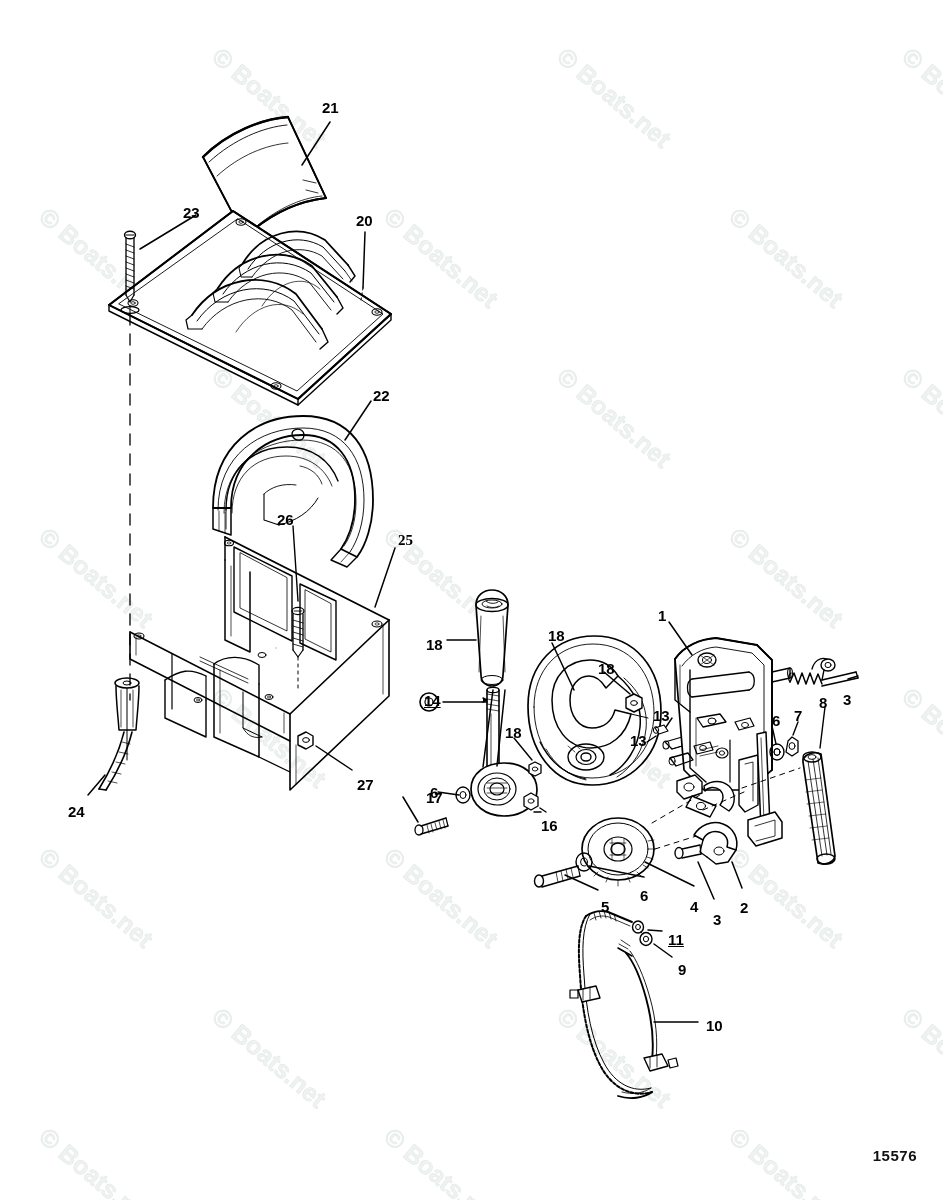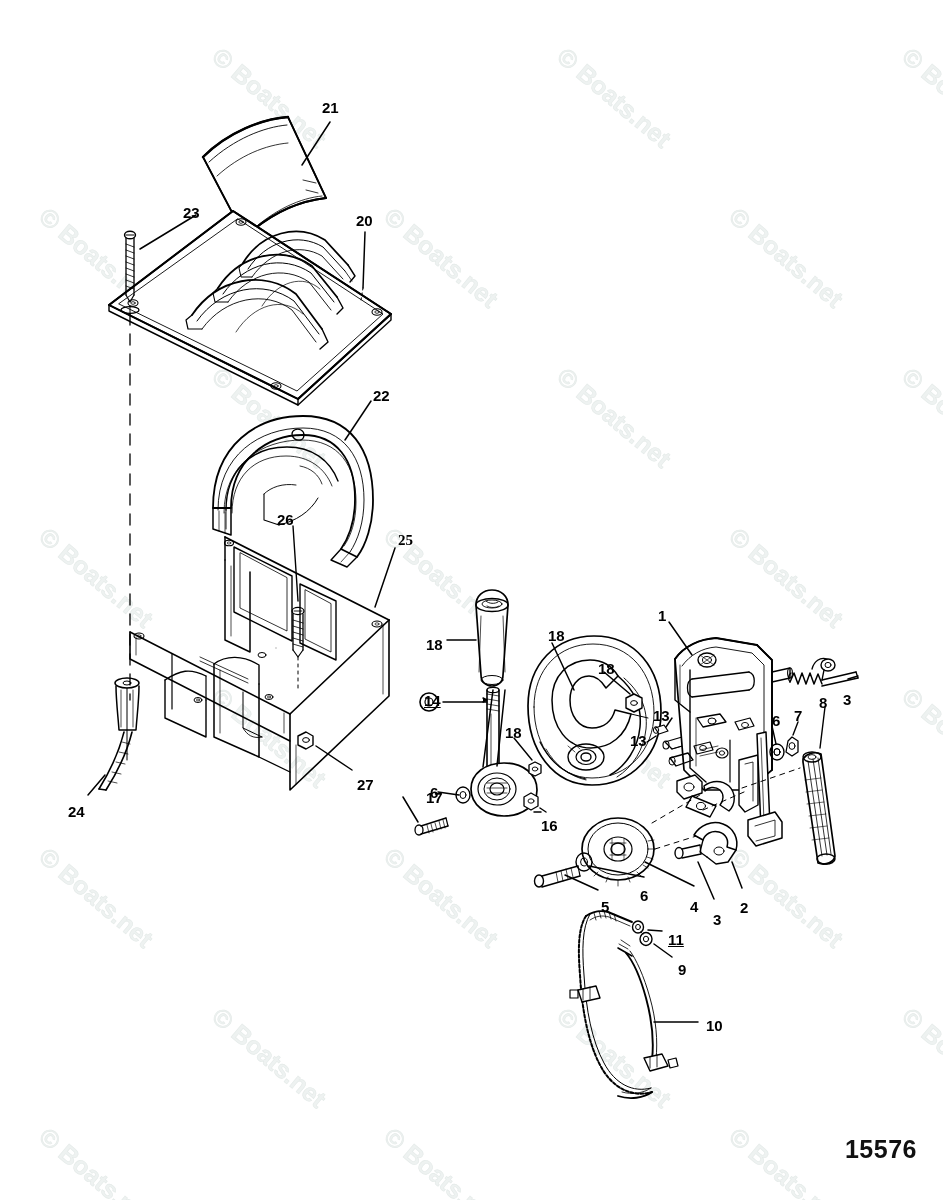--- a/index.html
+++ b/index.html
@@ -41,21 +41,21 @@
     color:#000000;
     line-height:1;
     white-space:nowrap;
   }
   #diagram-number{
     position:absolute;
     z-index:20;
     right:26px;bottom:36px;
     font-family:"Liberation Sans",sans-serif;
     font-weight:700;
-    font-size:25px;
+    font-size:15px;
     color:#111111;
     letter-spacing:0.5px;
   }
 </style>
 </head>
 <body>
 
 <div id="page">
 
   <div id="watermarks">

